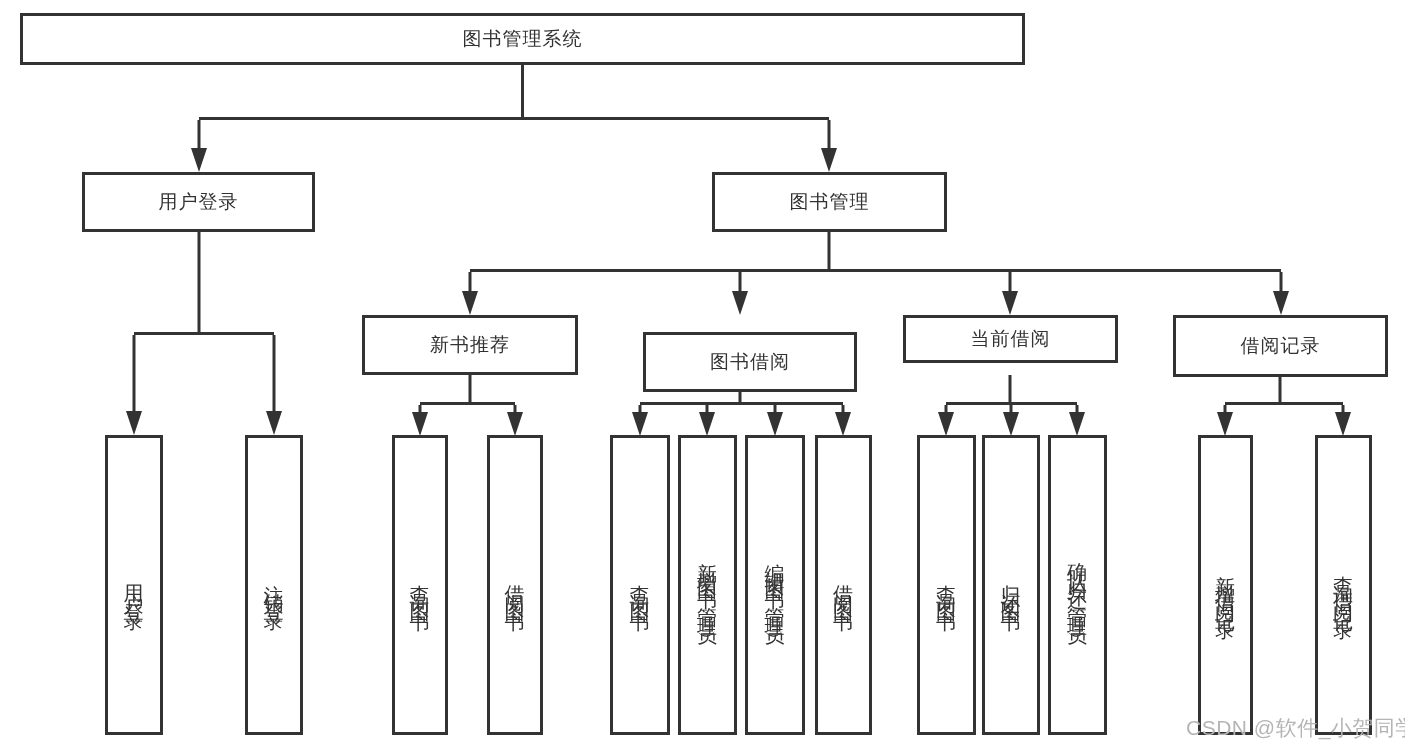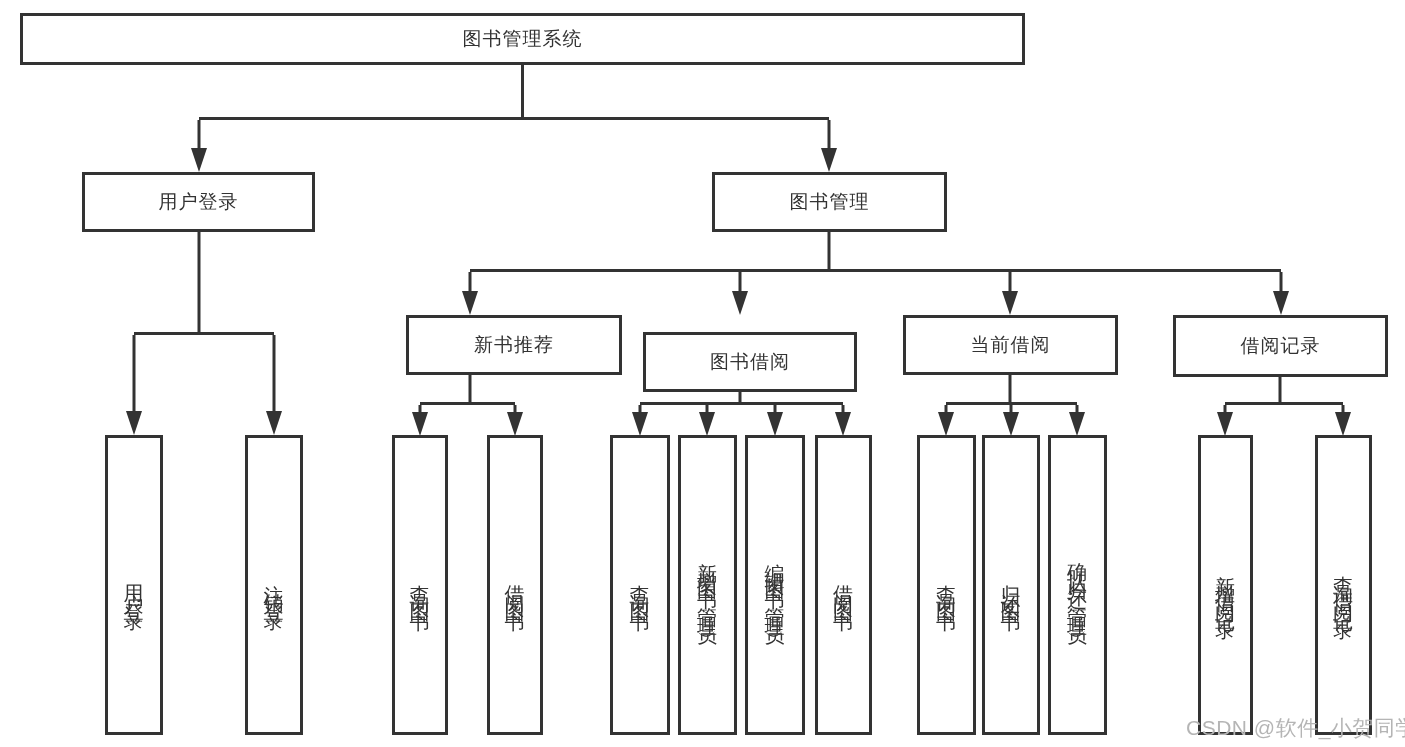--- a/index.html
+++ b/index.html
@@ -51,23 +51,23 @@
     letter-spacing: 9px;
     line-height: 1;
     padding-top: 4px;
   }
 
   .root-box   { left: 20px;  top: 13px;  width: 1005px; height: 52px; }
 
   .n-user-login { left: 82px;  top: 172px; width: 233px; height: 60px; }
   .n-book-mgmt  { left: 712px; top: 172px; width: 235px; height: 60px; }
 
-  .n-new-book      { left: 362px;  top: 315px; width: 216px; height: 60px; margin-left: 44px; }
+  .n-new-book      { left: 362px;  top: 315px; width: 216px; height: 60px; }
   .n-book-borrow   { left: 643px;  top: 315px; width: 214px; height: 60px; margin-top: 17px; }
-  .n-cur-borrow    { left: 903px;  top: 315px; width: 215px; height: 60px; }
+  .n-cur-borrow    { left: 903px;  top: 315px; width: 215px; height: 48px; }
   .n-borrow-record { left: 1173px; top: 315px; width: 215px; height: 62px; }
 
   .lf { top: 435px; height: 300px; }
   .lf-1  { left: 105px;  width: 58px; }
   .lf-2  { left: 245px;  width: 58px; }
   .lf-3  { left: 392px;  width: 56px; }
   .lf-4  { left: 487px;  width: 56px; }
   .lf-5  { left: 610px;  width: 60px; }
   .lf-6  { left: 678px;  width: 59px; }
   .lf-7  { left: 745px;  width: 60px; }

